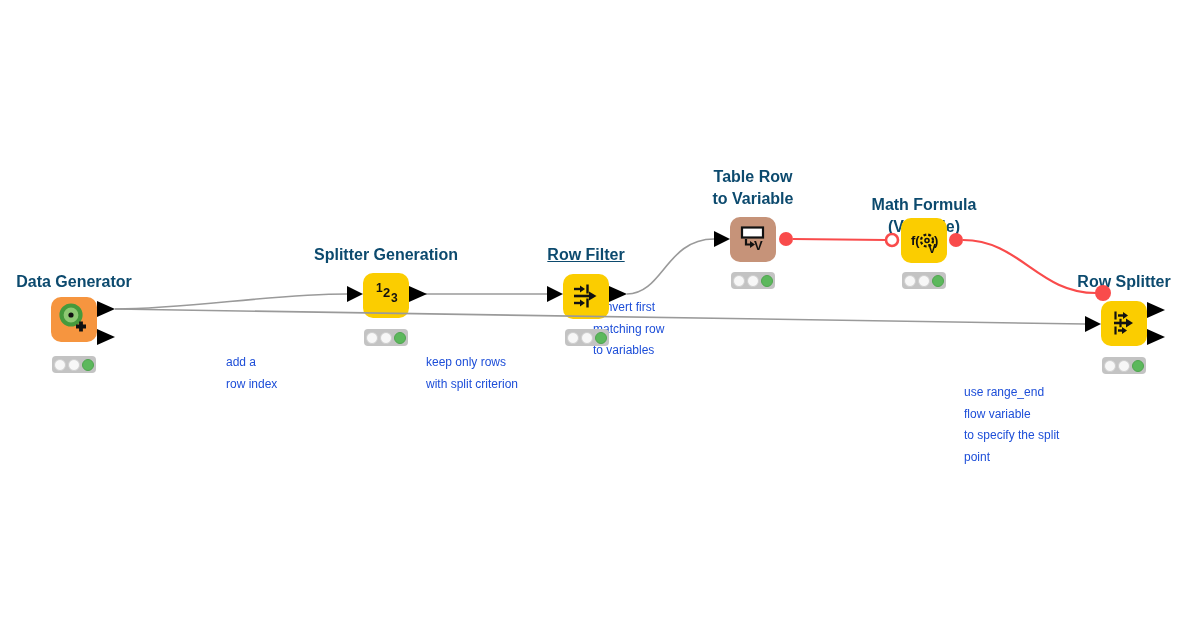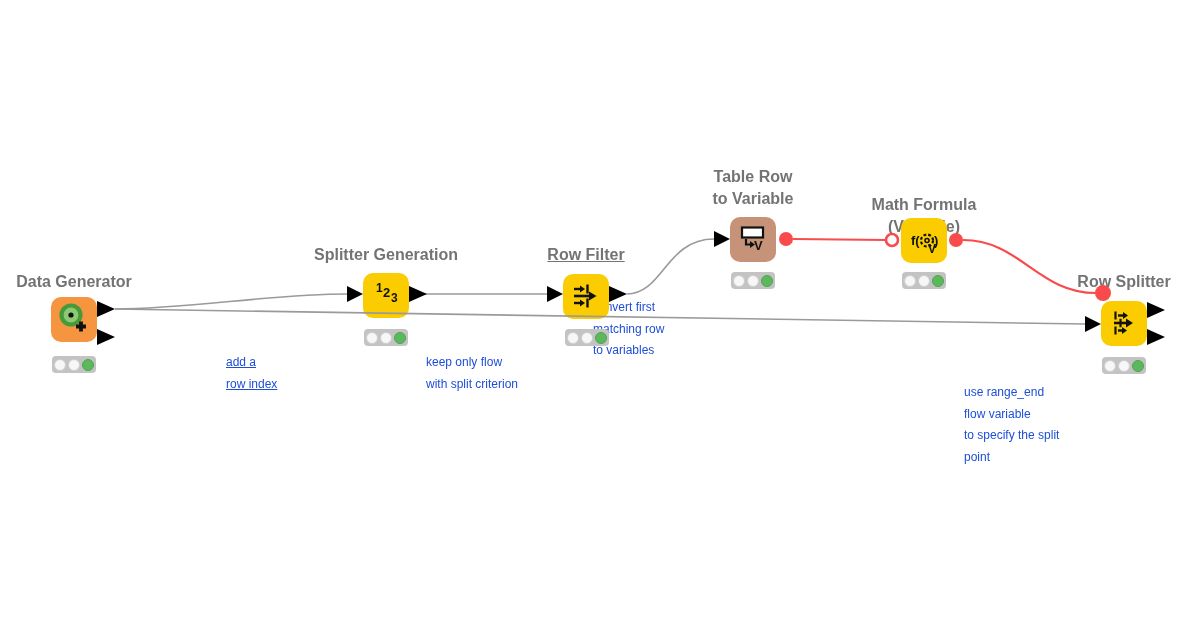--- a/index.html
+++ b/index.html
@@ -1,37 +1,37 @@
 <!DOCTYPE html>
 <html><head>
 <meta charset="utf-8">
 <style>
   html,body{margin:0;padding:0;background:#fff;}
   #canvas{position:relative;width:1200px;height:630px;background:#ffffff;overflow:hidden;
           font-family:"Liberation Sans",sans-serif;color:#111;}
   
   .node-title{position:absolute;width:300px;text-align:center;font-size:16px;font-weight:700;
-              line-height:22px;white-space:pre-line;color:#737373;}
+              line-height:22px;white-space:pre-line;color:#0c4a6e;}
   .node-annotation{position:absolute;width:320px;font-size:12px;
               line-height:21.5px;white-space:pre-line;color:#1d4ed8;}
   
   .node-body{position:absolute;width:46px;height:45px;border-radius:10px;z-index:1;}
   .node-yellow{background:#FBCD00;}
   .node-orange{background:#F6953F;}
   .node-brown{background:#C69379;}
   .node-body svg{position:absolute;left:0;top:0;}
   
   .traffic{position:absolute;width:44px;height:17px;background:#C3C3C3;border-radius:4px;
            display:flex;align-items:center;justify-content:center;gap:2px;z-index:1;}
   .traffic span{width:12px;height:12px;border-radius:50%;}
   .traffic .off{background:#F7F7F7;border:1px solid #CFCFCF;box-sizing:border-box;}
   .traffic .on{background:#5CB85C;border:1px solid #4FA54F;box-sizing:border-box;}
   
   .t-dg{left:-76px;top:271px;}  .b-dg{left:51px;top:297px;}  .tl-dg{left:52px;top:356px;}  .a-dg{left:-86px;top:381px;}
-  .t-cg{left:236px;top:244px;}  .b-cg{left:363px;top:273px;} .tl-cg{left:364px;top:329px;} .a-cg{left:226px;top:352px;text-decoration:underline;}
+  .t-cg{left:236px;top:244px;}  .b-cg{left:363px;top:273px;} .tl-cg{left:364px;top:329px;} .a-cg{left:226px;top:352px;}
   .t-rf{left:436px;top:244px;text-decoration:underline;}  .b-rf{left:563px;top:274px;} .tl-rf{left:565px;top:329px;} .a-rf{left:426px;top:352px;}
   .t-trv{left:603px;top:166px;} .b-trv{left:730px;top:217px;}.tl-trv{left:731px;top:272px;}.a-trv{left:593px;top:297px;}
   .t-mf{left:774px;top:166px;margin-top:28px;}  .b-mf{left:901px;top:218px;} .tl-mf{left:902px;top:272px;} .a-mf{left:764px;top:297px;}
   .t-rs{left:974px;top:271px;}  .b-rs{left:1101px;top:301px;}.tl-rs{left:1102px;top:357px;}.a-rs{left:964px;top:382px;}
   
   #wires{position:absolute;left:0;top:0;z-index:2;pointer-events:none;}
 </style>
 </head>
 <body>
 
@@ -79,21 +79,21 @@
       <path d="M11 29 h6" stroke="#111" stroke-width="2.4"></path>
       <polygon points="17,25.5 17,32.5 22,29" fill="#111"></polygon>
       <path d="M24.5 24.5 v9" stroke="#111" stroke-width="2.4"></path>
     </svg>
   </div>
   <div class="traffic tl-rf">
     <span class="off"></span>
     <span class="off"></span>
     <span class="on"></span>
   </div>
-  <div class="node-annotation a-rf">keep only flow
+  <div class="node-annotation a-rf">keep only rows
 with split criterion</div>
 
   <div class="node-title t-trv">Table Row
 to Variable</div>
   <div class="node-body node-brown b-trv">
     <svg width="46" height="45" viewBox="0 0 46 45">
       <rect x="12" y="10.5" width="21" height="10" fill="#fff" stroke="#111" stroke-width="2.2"></rect>
       <path d="M16 22 v5.5 h4" fill="none" stroke="#111" stroke-width="2.2"></path>
       <polygon points="20,24 20,31 25,27.5" fill="#111"></polygon>
       <text x="24" y="33" font-size="13" font-weight="bold" fill="#111" font-family="Liberation Sans, sans-serif">V</text>

